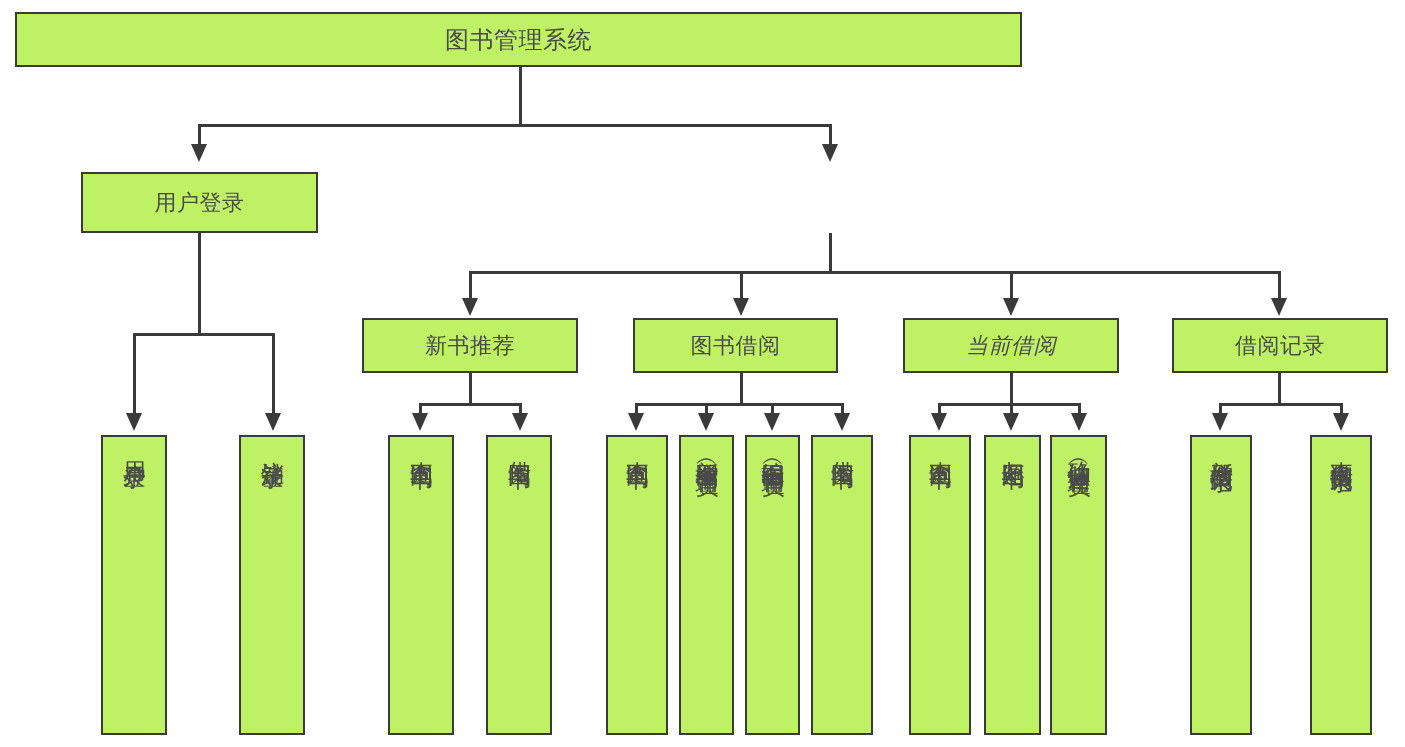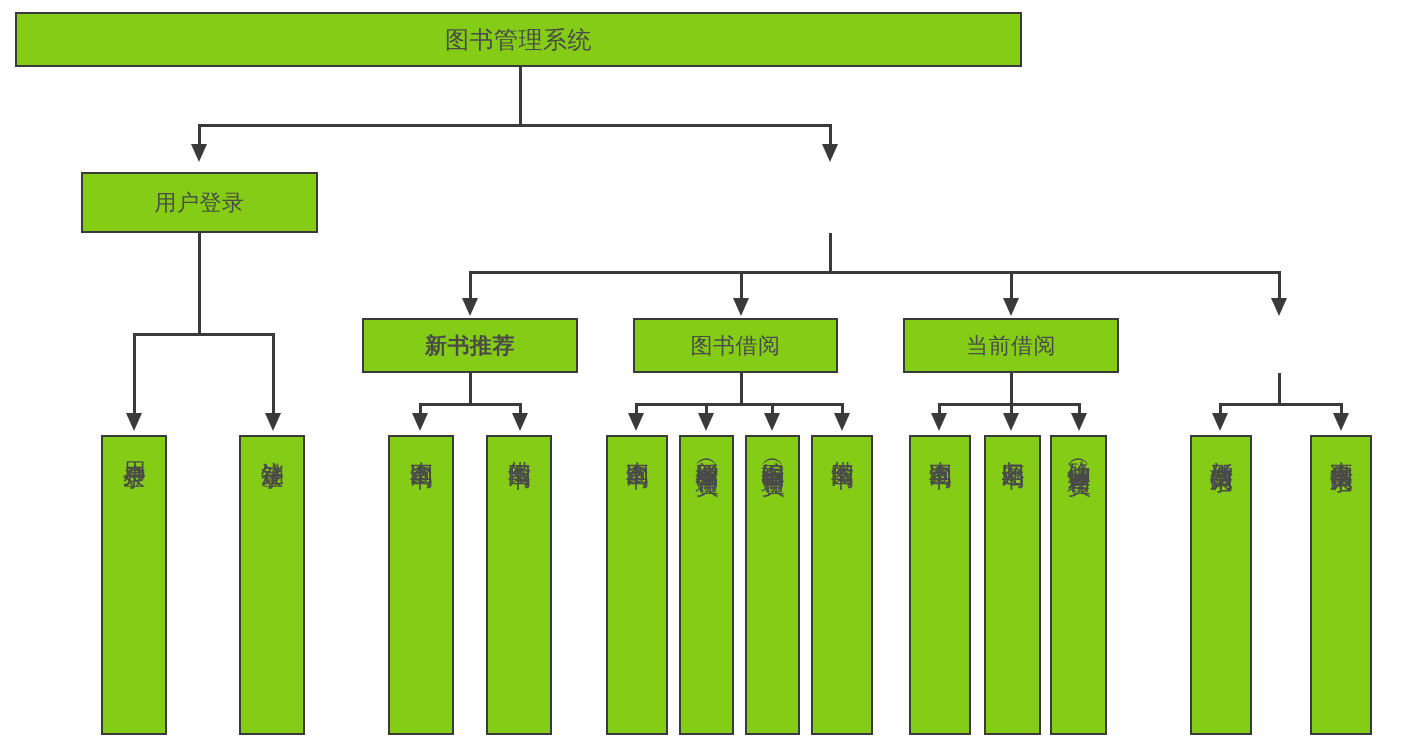--- a/index.html
+++ b/index.html
@@ -14,21 +14,21 @@
     position: relative;
     width: 1405px;
     height: 747px;
     background: #ffffff;
     overflow: hidden;
   }
   .node {
     position: absolute;
     box-sizing: border-box;
     border: 2.5px solid #3a3a3a;
-    background: #84cc16;
+    background: #bef264;
     display: flex;
     align-items: center;
     justify-content: center;
     color: #4a4a4a;
   }
   .node .lbl {
     display: block;
     text-align: center;
     letter-spacing: 0.5px;
   }
@@ -80,32 +80,35 @@
 
   <div class="node root" style="left:15px; top:12px; width:1007px; height:55px;">
     <span class="lbl">图书管理系统</span>
   </div>
 
   <div class="node mid" style="left:81px; top:172px; width:237px; height:61px;">
     <span class="lbl">用户登录</span>
   </div>
 
 
-  <div class="node mid" style="left:362px; top:318px; width:216px; height:55px;font-weight:bold;">
+  <div class="node mid" style="left:362px; top:318px; width:216px; height:55px;">
     <span class="lbl">新书推荐</span>
   </div>
 
   <div class="node mid" style="left:633px; top:318px; width:205px; height:55px;">
     <span class="lbl">图书借阅</span>
   </div>
 
-  <div class="node mid" style="left:903px; top:318px; width:216px; height:55px;">
+  <div class="node mid" style="left:903px; top:318px; width:216px; height:55px;font-style:italic;">
     <span class="lbl">当前借阅</span>
   </div>
 
+  <div class="node mid" style="left:1172px; top:318px; width:216px; height:55px;">
+    <span class="lbl">借阅记录</span>
+  </div>
 
   <div class="node leaf" style="left:101px; top:435px; width:66px; height:300px;">
     <span class="lbl">用户登录</span>
   </div>
 
   <div class="node leaf" style="left:239px; top:435px; width:66px; height:300px;">
     <span class="lbl">注销登录</span>
   </div>
 
   <div class="node leaf" style="left:388px; top:435px; width:66px; height:300px;">

